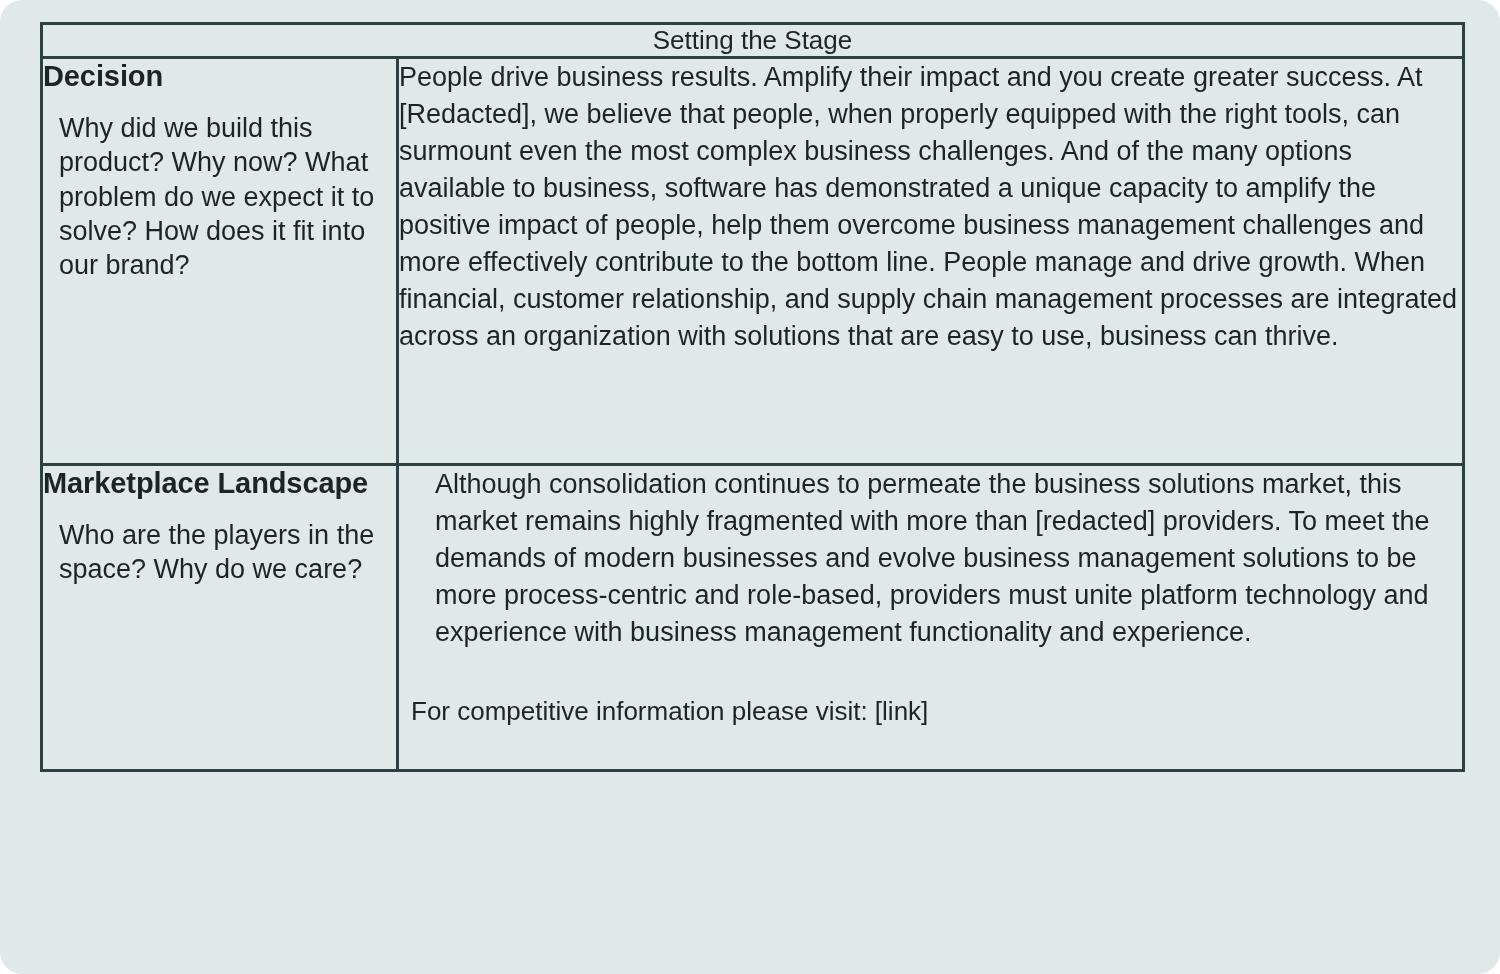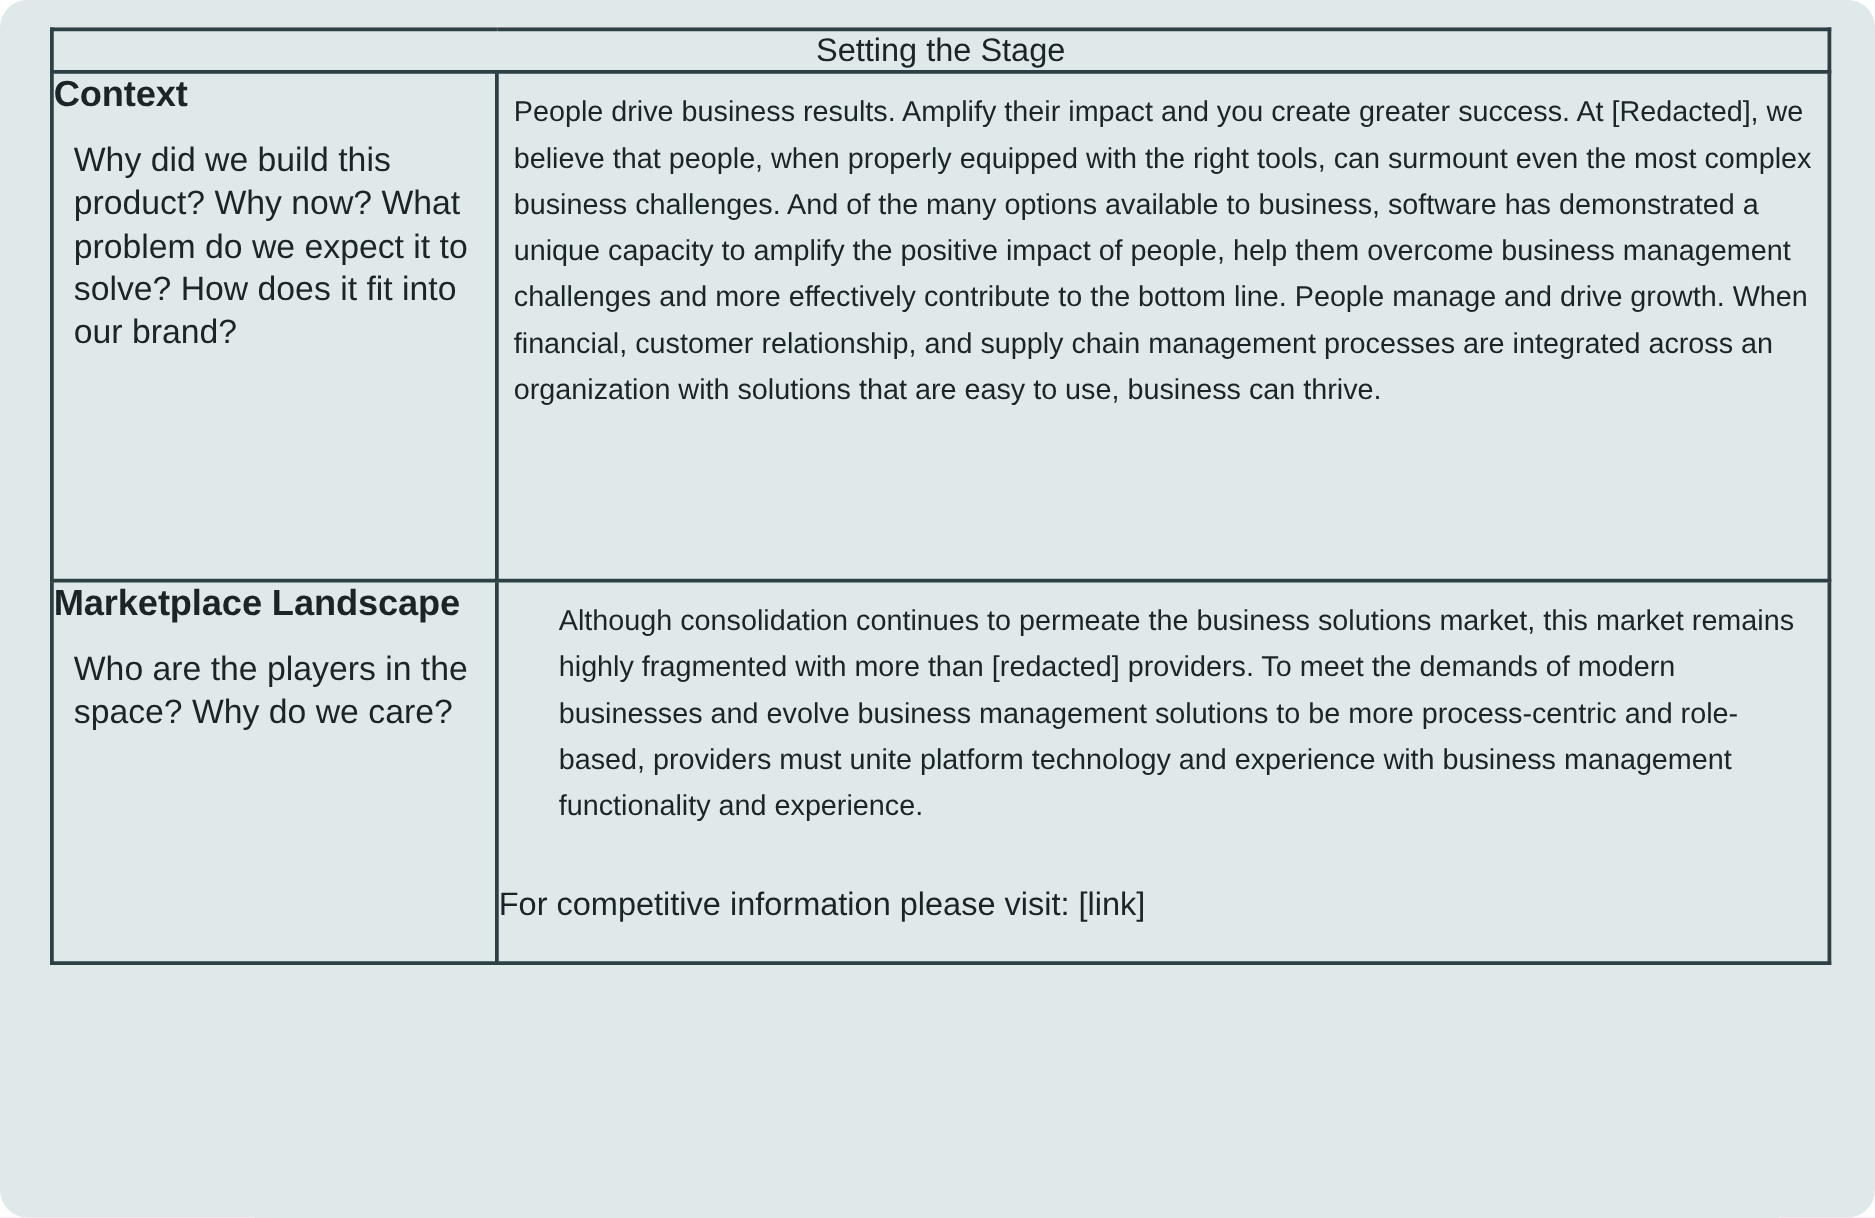--- a/index.html
+++ b/index.html
@@ -22,21 +22,22 @@
     -webkit-font-smoothing: antialiased;
   }
 
   .slide-table {
     position: absolute;
     left: 40px;
     top: 22px;
     width: 1422px;          
     border-collapse: collapse;
     table-layout: fixed;
-    background: #f9a8d4;
+    background: #8b5cf6;
+    border-radius: 25px;
   }
   .slide-table td,
   .slide-table th {
     border: 3px solid #2d4145;
     background: #dfe9e9;
     vertical-align: top;
     padding: 0;
   }
 
   
@@ -69,31 +70,31 @@
     font-weight: 400;
     line-height: 1.27;
     margin: 16px;
   }
 
   
   .body-cell {
     padding: 14px 18px 18px 52px;
   }
   .body-para {
-    font-size: 23px;
+    font-size: 27px;
     line-height: 37px;
-    margin: 12px;
+    margin: 0;
   }
   .note-cell {
     padding: 14px 18px 22px 16px;
   }
   .note-line {
     font-size: 26px;
     line-height: 37px;
-    margin: 0;
+    margin: 12px;
   }
 
   
   .gap-lg { height: 30px; }
 
   
   .row-context   .label-cell,
   .row-context   .body-cell   { height: 404px; }
   .row-market    .label-cell,
   .row-market    .body-cell   { height: 303px; }
@@ -109,21 +110,21 @@
       <col class="body-col">
     </colgroup>
     <tbody>
 
       <tr>
         <td class="header-cell" colspan="2">Setting the Stage</td>
       </tr>
 
       <tr class="row-context">
         <td class="label-cell">
-          <p class="label-title">Context</p>
+          <p class="label-title">Decision</p>
           <p class="label-sub">Why did we build this product? Why now? What problem do we expect it to solve? How does it fit into our brand?</p>
         </td>
         <td class="body-cell">
           <p class="body-para">People drive business results. Amplify their impact and you create greater success. At [Redacted], we believe that people, when properly equipped with the right tools, can surmount even the most complex business challenges. And of the many options available to business, software has demonstrated a unique capacity to amplify the positive impact of people, help them overcome business management challenges and more effectively contribute to the bottom line. People manage and drive growth. When financial, customer relationship, and supply chain management processes are integrated across an organization with solutions that are easy to use, business can thrive.</p>
         </td>
       </tr>
 
       <tr class="row-market">
         <td class="label-cell">
           <p class="label-title">Marketplace Landscape</p>

